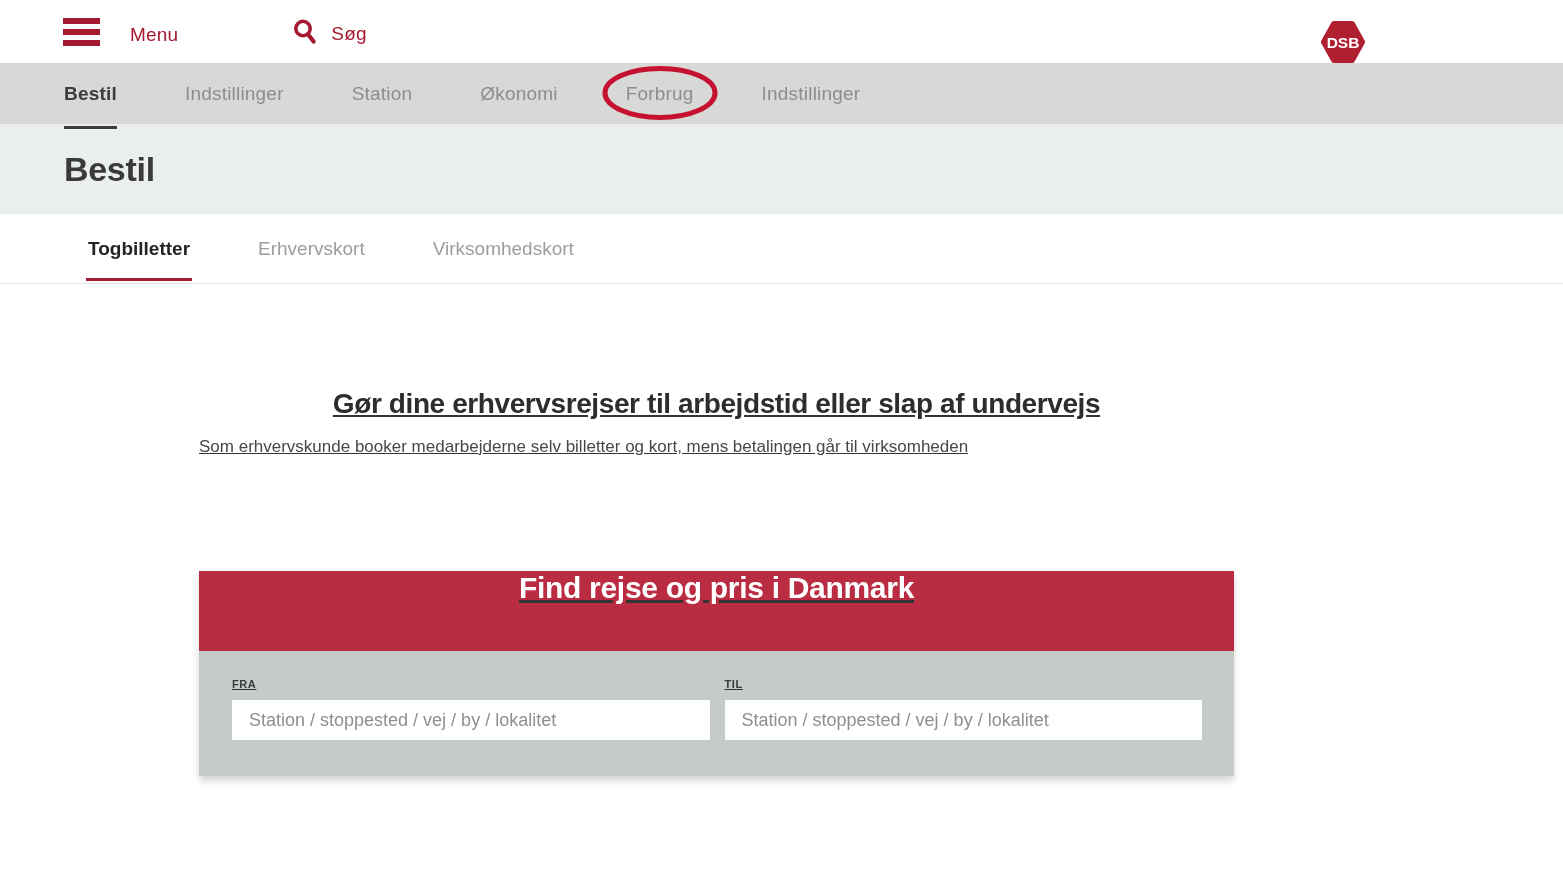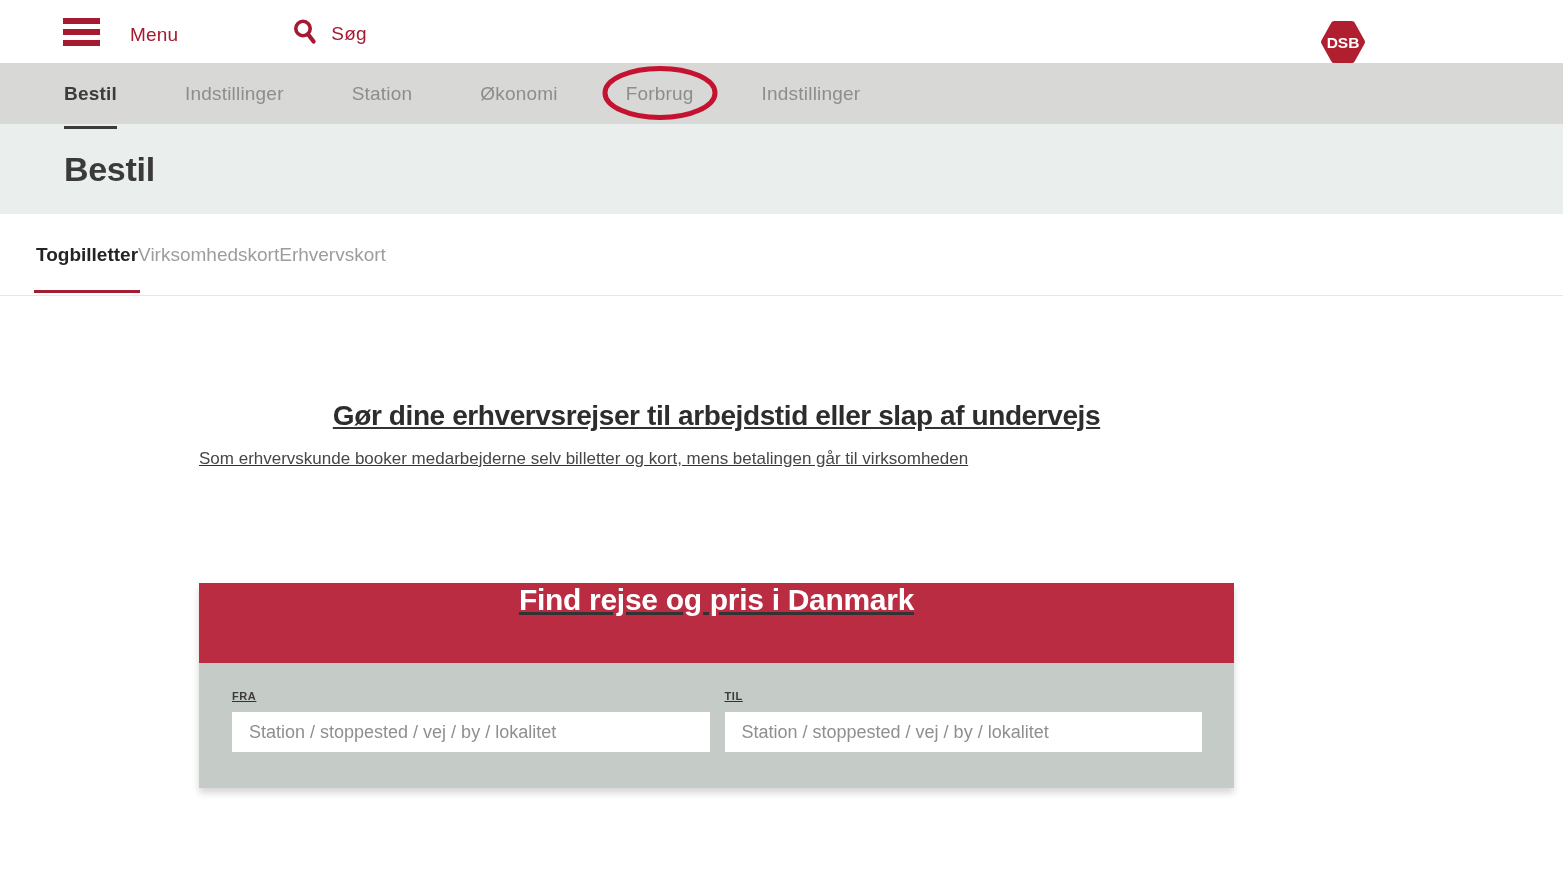--- a/index.html
+++ b/index.html
@@ -52,22 +52,22 @@
 
   
   .page-title-band {
     height: 90px; background: var(--pagetitle-bg, #eaeeec);
     display: flex; align-items: center; padding-left: 64px;
   }
   .page-title { font-size: 34px; font-weight: bold; color: #3a3a3a; letter-spacing: -0.3px; }
 
   
   .tabbar {
-    height: 82px; background: #fff; border-bottom: 1px solid #e6e6e6;
-    display: flex; align-items: center; padding-left: 36px;
+    height: 70px; background: #fff; border-bottom: 1px solid #e6e6e6;
+    display: flex; align-items: center; gap: 68px; padding-left: 88px;
   }
   .tab {
     font-size: 19px; color: #9d9d9d; cursor: pointer; position: relative;
     height: 100%; display: flex; align-items: center; white-space: nowrap;
   }
   .tab.active { color: #242424; font-weight: bold; }
   .tab.active::after {
     content: ""; position: absolute; left: -2px; right: -2px; bottom: 2px;
     height: 3px; background: var(--tab-underline, #a21d31);
   }
@@ -167,24 +167,24 @@
 
   <section class="page-title-band">
     <h1 class="page-title">Bestil</h1>
   </section>
 
   <div class="tabbar">
     <div class="tab active">
       <span>Togbilletter</span>
     </div>
     <div class="tab">
+      <span>Erhvervskort</span>
+    </div>
+    <div class="tab">
       <span>Virksomhedskort</span>
-    </div>
-    <div class="tab">
-      <span>Erhvervskort</span>
     </div>
   </div>
 
   <main class="content">
     <div class="content-col">
       <h2 class="intro-heading">Gør dine erhvervsrejser til arbejdstid eller slap af undervejs</h2>
       <p class="intro-sub">Som erhvervskunde booker medarbejderne selv billetter og kort, mens betalingen går til virksomheden</p>
 
       <div class="search-card">
         <div class="card-banner">

